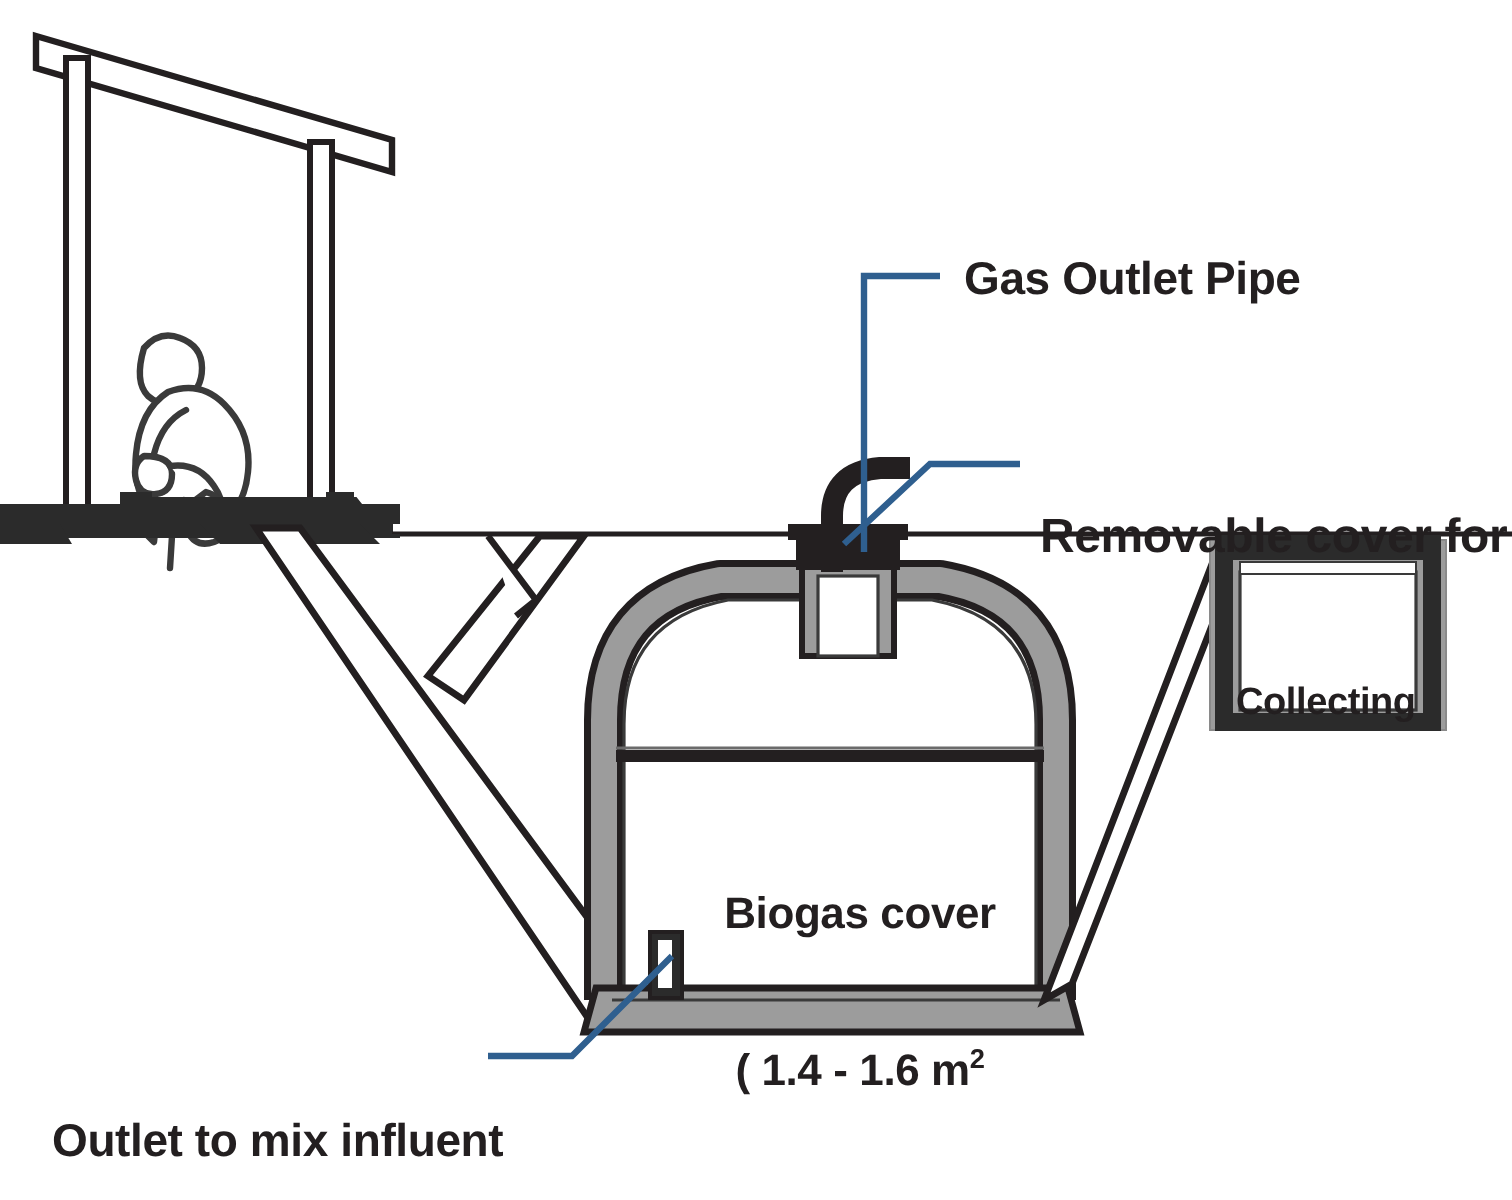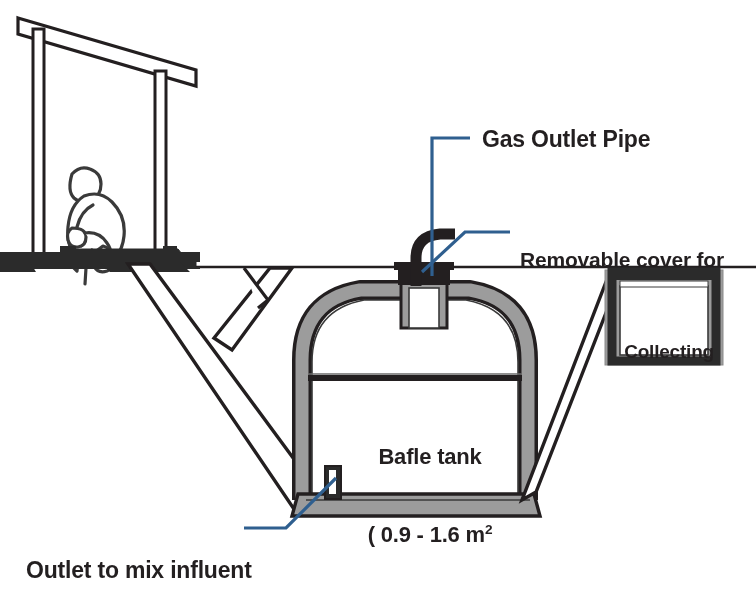--- a/index.html
+++ b/index.html
@@ -32,39 +32,39 @@
     line-height: 1.18;
   }
   #label-gas-outlet {
     left: 482px;
     top: 126px;
     font-size: 23px;
   }
   #label-removable-cover {
     left: 520px;
     top: 198px;
-    font-size: 21px;
+    font-size: 24px;
   }
   #label-baffle {
     left: 26px;
     top: 503px;
     font-size: 23px;
   }
   #label-biogas-tank {
     left: 340px;
     top: 392px;
     font-size: 22px;
     text-align: center;
     width: 180px;
   }
   #label-collecting-tank {
     left: 618px;
     top: 296px;
     font-size: 19px;
-    text-align: right;
+    text-align: left;
     width: 96px;
     font-weight: 600;
   }
   .sup {
     font-size: 0.62em;
     vertical-align: super;
   }
   .lbl-line { display: block; }
 </style>
 </head>
@@ -214,22 +214,22 @@
   <div class="label-text" id="label-removable-cover">
     <span class="lbl-line">Removable cover for</span>
   </div>
 
   <div class="label-text" id="label-baffle">
     <span class="lbl-line">Outlet to mix influent</span>
     
   </div>
 
   <div class="label-text" id="label-biogas-tank">
-    <span class="lbl-line">Bafle tank</span>
-    <span class="lbl-line"><span>( 0.9 - 1.6 m</span><span class="sup">2</span></span>
+    <span class="lbl-line">Biogas cover</span>
+    <span class="lbl-line"><span>( 1.4 - 1.6 m</span><span class="sup">2</span></span>
     <span class="lbl-line">per person )</span>
   </div>
 
   <div class="label-text" id="label-collecting-tank">
     <span class="lbl-line">Collecting</span>
   </div>
 
 </div>
 
 </body></html>

